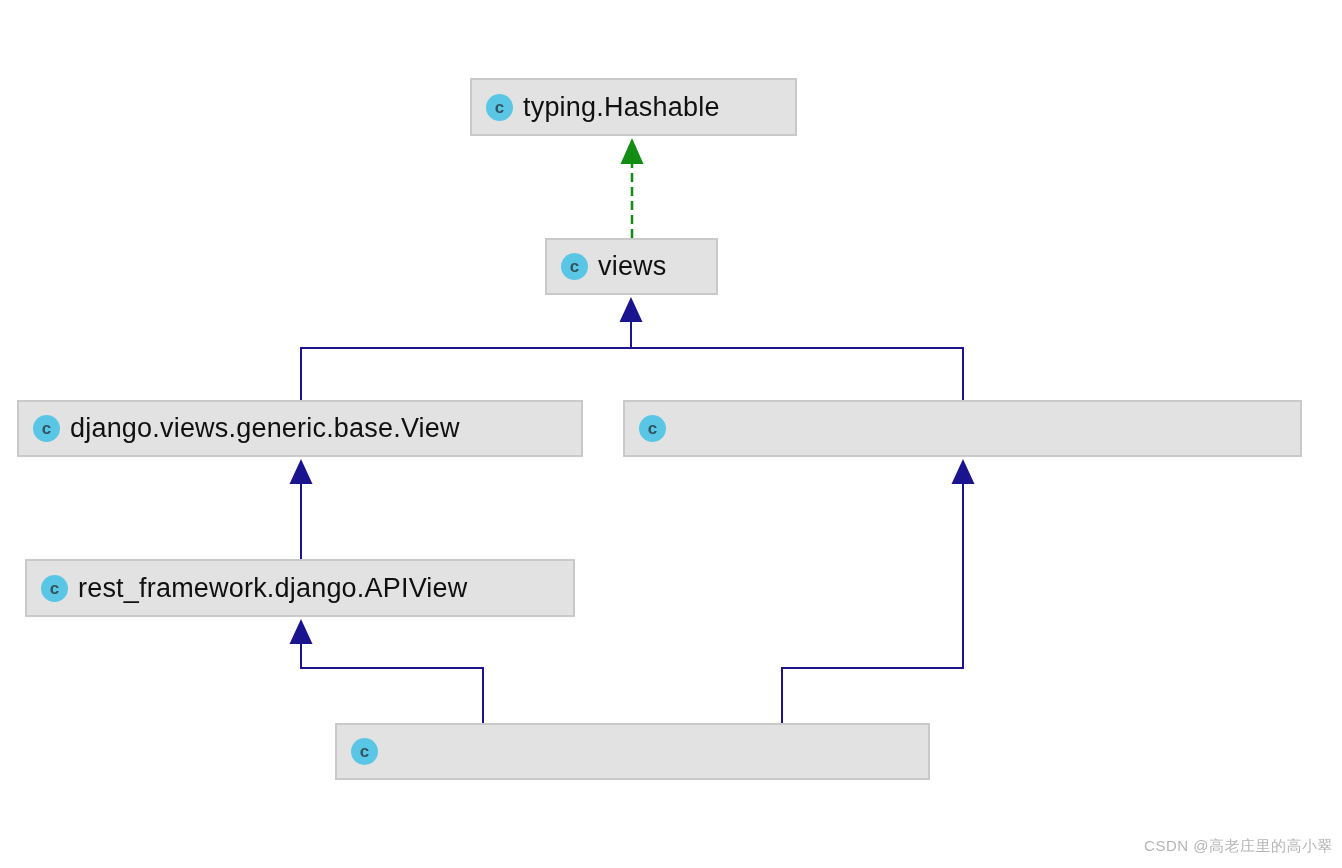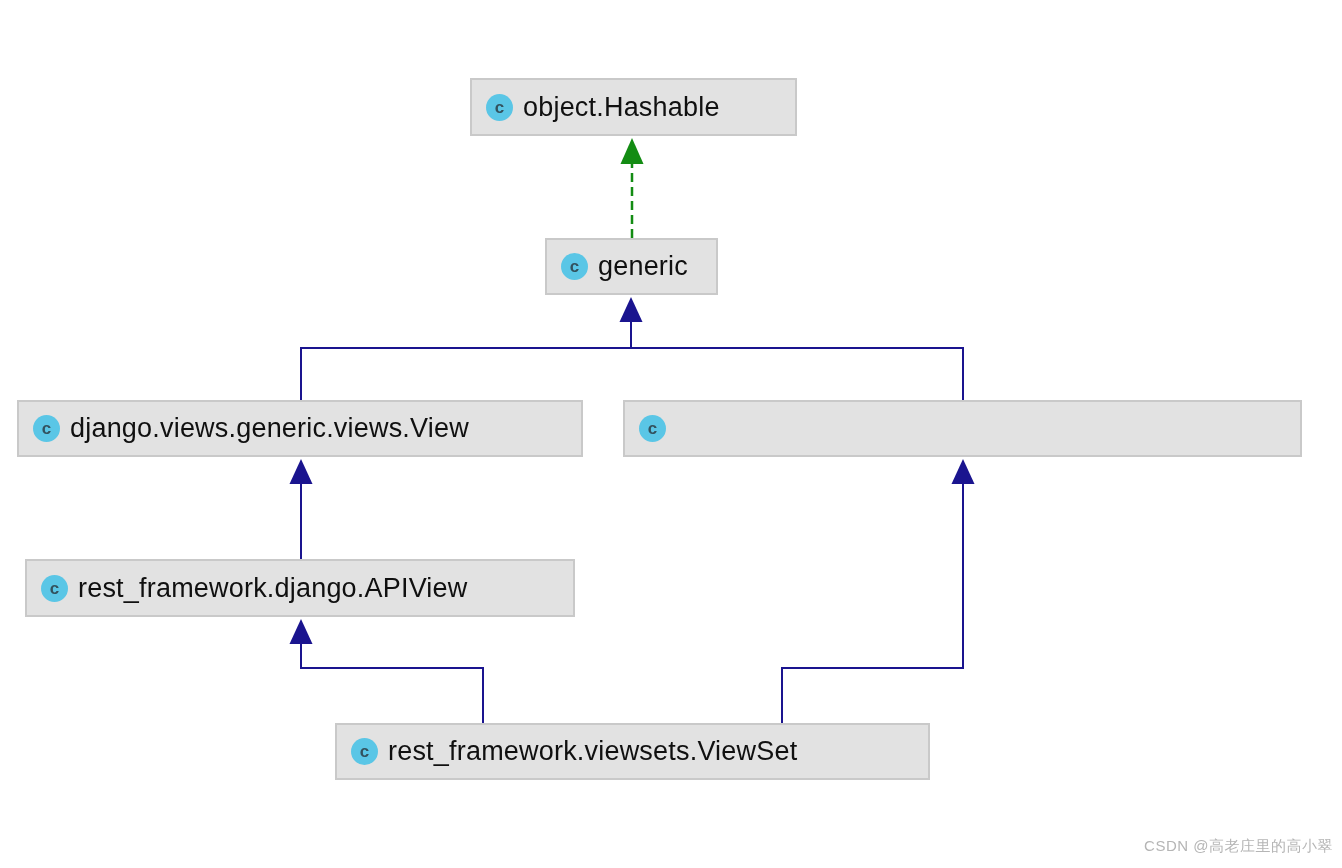--- a/index.html
+++ b/index.html
@@ -98,42 +98,41 @@
     </g>
 
     <g>
       <polyline points="782,723 782,668 963,668 963,483" fill="none" stroke="#1a148f" stroke-width="2"></polyline>
       <polygon points="963,459 951.5,484 974.5,484" fill="#1a148f"></polygon>
     </g>
   </svg>
 
   <div class="node" id="node-hashable">
     <span class="class-icon">c</span>
-    <span class="label">object.Hashable</span>
+    <span class="label">typing.Hashable</span>
   </div>
 
   <div class="node" id="node-object">
     <span class="class-icon">c</span>
-    <span class="label">generic</span>
+    <span class="label">views</span>
   </div>
 
   <div class="node" id="node-django-view">
     <span class="class-icon">c</span>
-    <span class="label">django.views.generic.views.View</span>
+    <span class="label">django.views.generic.base.View</span>
   </div>
 
   <div class="node" id="node-viewsetmixin">
     <span class="class-icon">c</span>
   </div>
 
   <div class="node" id="node-apiview">
     <span class="class-icon">c</span>
     <span class="label">rest_framework.django.APIView</span>
   </div>
 
   <div class="node" id="node-viewset">
     <span class="class-icon">c</span>
-    <span class="label">rest_framework.viewsets.ViewSet</span>
   </div>
 
   <div class="watermark">CSDN @高老庄里的高小翠</div>
 
 </div>
 
 </body></html>

